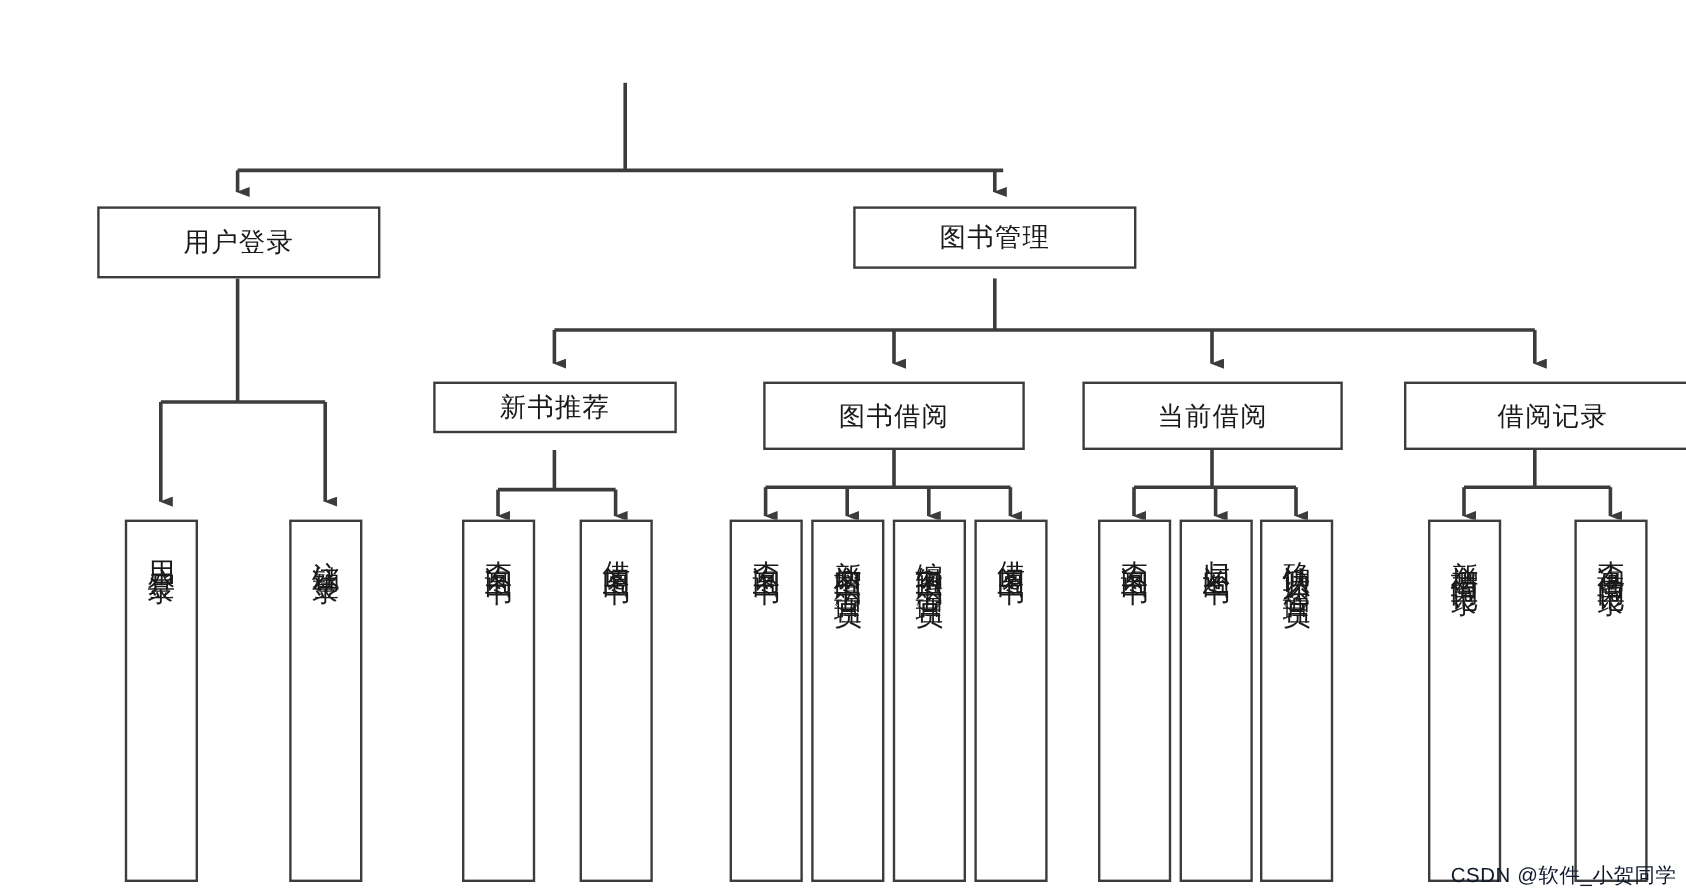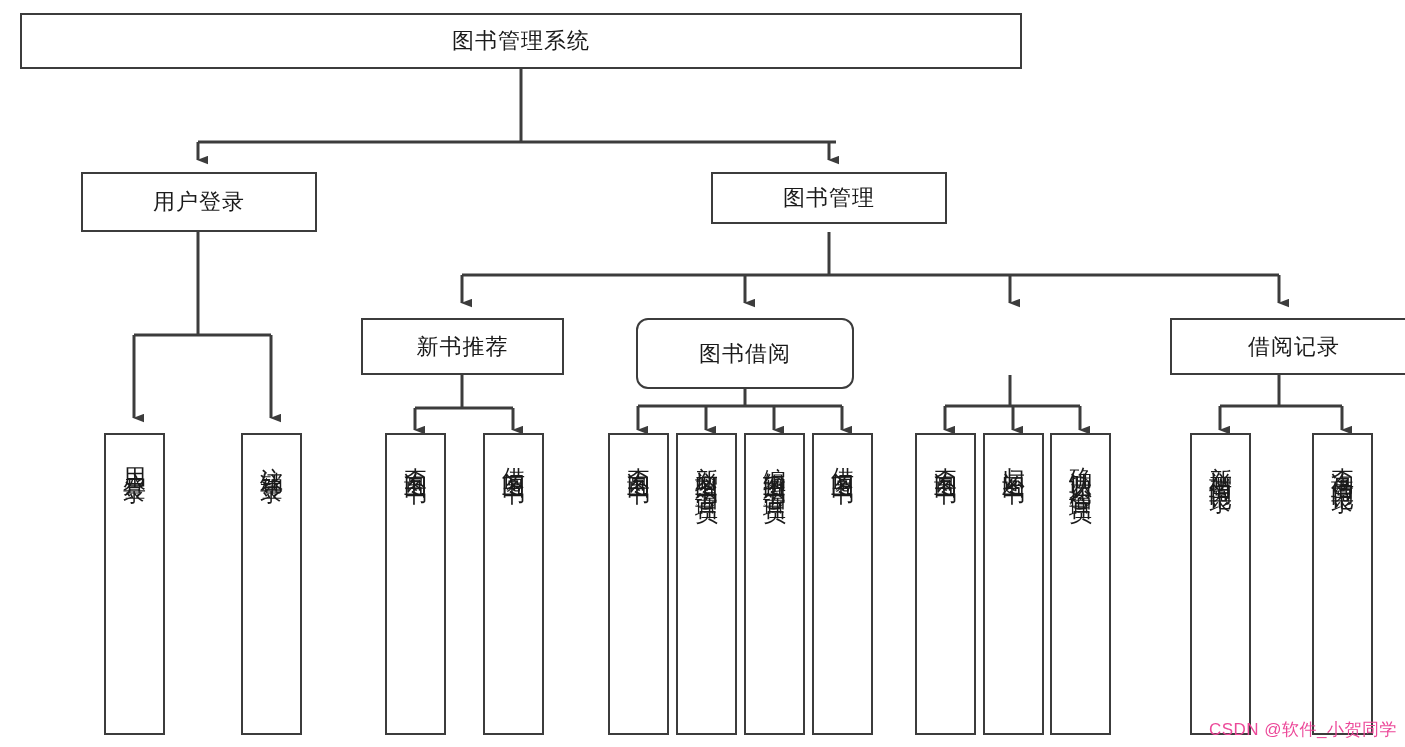--- a/index.html
+++ b/index.html
@@ -41,21 +41,21 @@
     font-size:23px;
     letter-spacing:5px;
     line-height:1;
     white-space:nowrap;
   }
   .watermark{
     position:absolute;
     right:8px;
     bottom:6px;
     font-size:17px;
-    color:#ec4899;
+    color:#0f172a;
     letter-spacing:0.5px;
     white-space:nowrap;
     pointer-events:none;
   }
 </style>
 </head>
 <body>
 
 <div id="diagram">
 
@@ -102,36 +102,36 @@
       <path d="M1013,406 L1013,430" marker-end="url(#arrow)"></path>
       <path d="M1080,406 L1080,430" marker-end="url(#arrow)"></path>
 
       <path d="M1279,375 L1279,406"></path>
       <path d="M1220,406 L1342,406"></path>
       <path d="M1220,406 L1220,430" marker-end="url(#arrow)"></path>
       <path d="M1342,406 L1342,430" marker-end="url(#arrow)"></path>
     </g>
   </svg>
 
-  <div class="node" style="left:20px;top:13px;width:1002px;height:56px;">
-    <span class="lbl">图书管理系统</span>
-  </div>
 
   <div class="node" style="left:81px;top:172px;width:236px;height:60px;">
     <span class="lbl">用户登录</span>
   </div>
   <div class="node" style="left:711px;top:172px;width:236px;height:52px;">
     <span class="lbl">图书管理</span>
   </div>
 
-  <div class="node" style="left:361px;top:318px;width:203px;height:57px;text-align:right;">
+  <div class="node" style="left:361px;top:318px;width:203px;height:43px;text-align:right;">
     <span class="lbl">新书推荐</span>
   </div>
-  <div class="node" style="left:636px;top:318px;width:218px;height:71px;border-radius:12px;">
+  <div class="node" style="left:636px;top:318px;width:218px;height:57px;">
     <span class="lbl">图书借阅</span>
+  </div>
+  <div class="node" style="left:902px;top:318px;width:217px;height:57px;">
+    <span class="lbl">当前借阅</span>
   </div>
   <div class="node" style="left:1170px;top:318px;width:248px;height:57px;">
     <span class="lbl">借阅记录</span>
   </div>
 
   <div class="node vertical" style="left:104px;top:433px;width:61px;height:302px;">
     <span class="lbl">用户登录</span>
   </div>
   <div class="node vertical" style="left:241px;top:433px;width:61px;height:302px;">
     <span class="lbl">注销登录</span>

